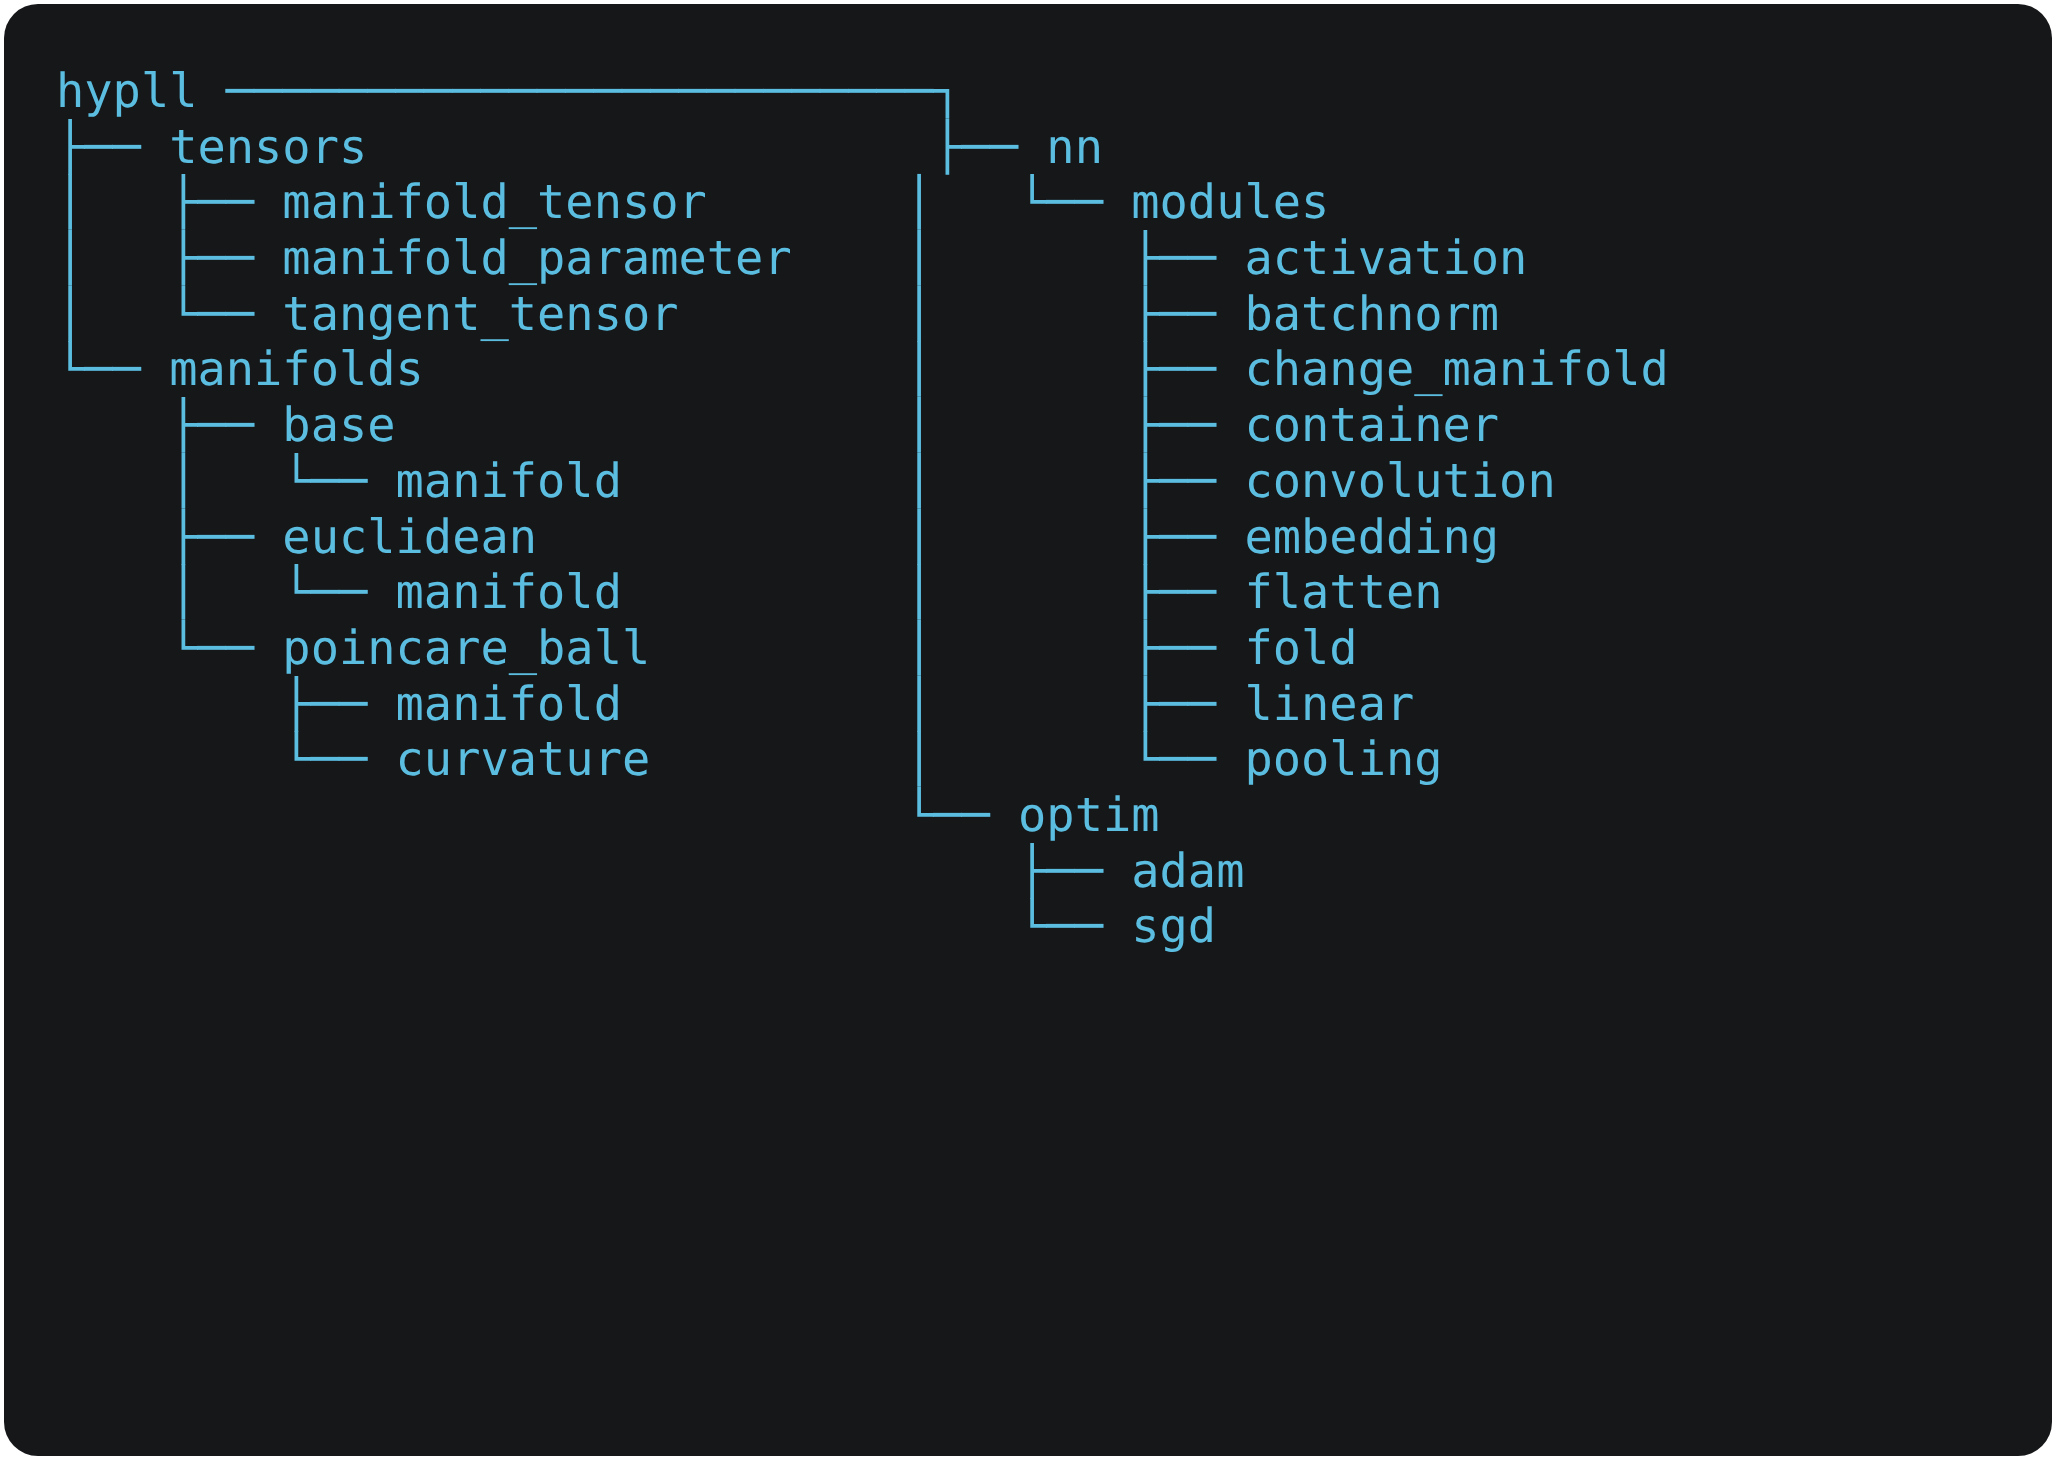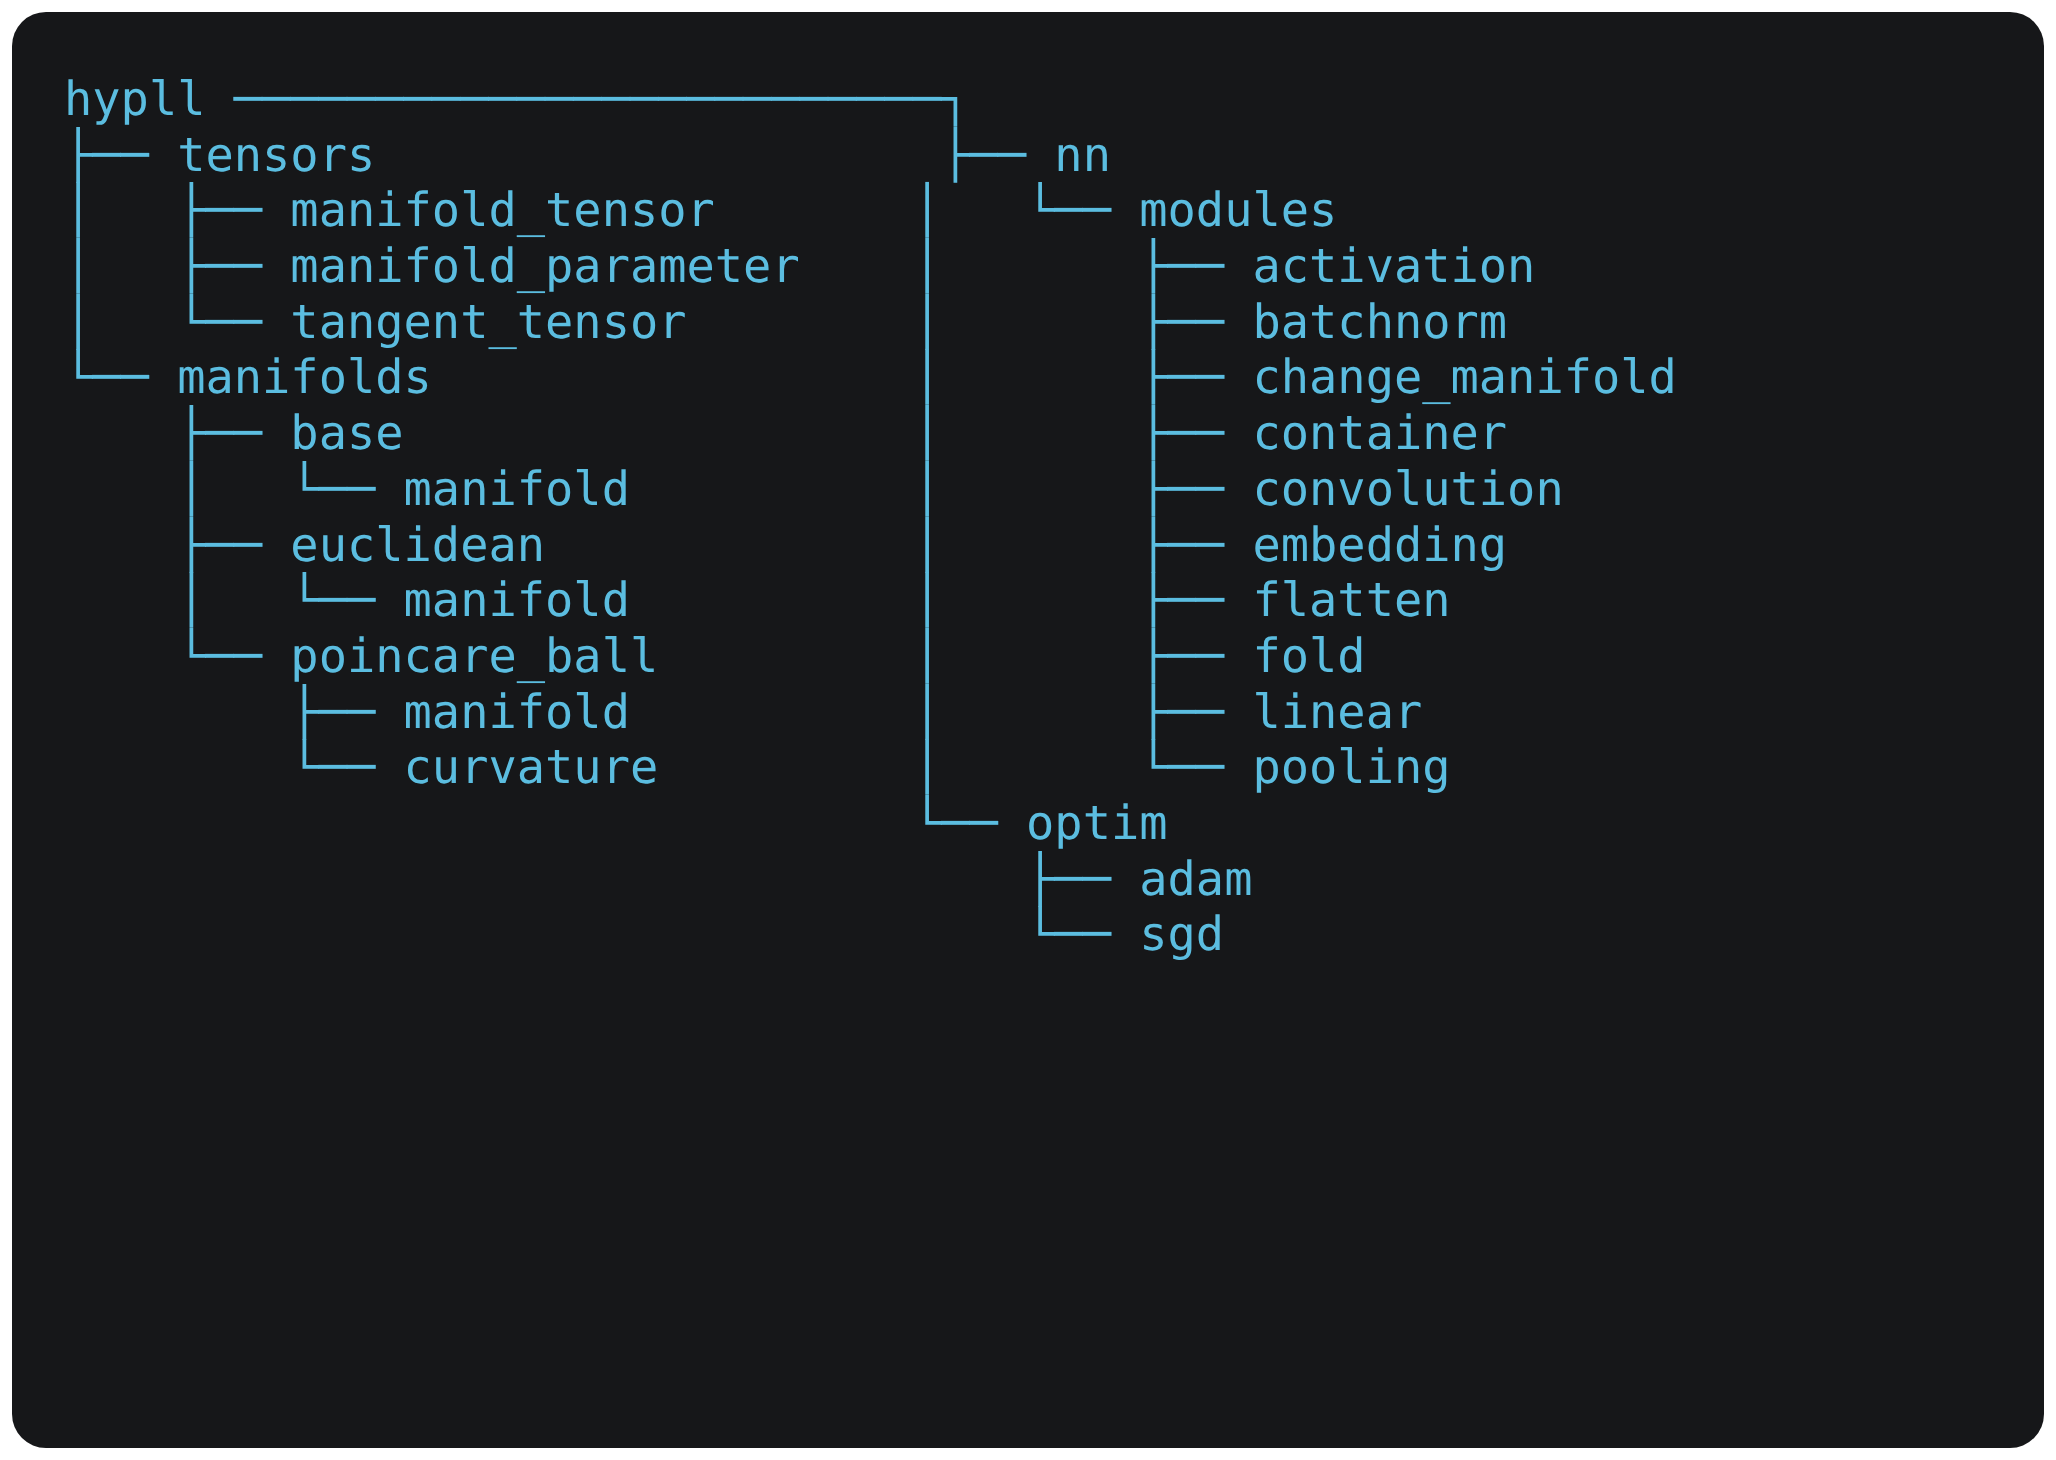--- a/index.html
+++ b/index.html
@@ -11,21 +11,21 @@
     height: 1460px;
     overflow: hidden;
   }
   #frame {
     position: absolute;
     left: 0; top: 0;
     width: 2056px;
     height: 1460px;
     background: #ffffff;
     box-sizing: border-box;
-    padding: 12px;
+    padding: 4px;
   }
   #panel {
     position: relative;
     width: 100%;
     height: 100%;
     background: #161719;
     border-radius: 34px;
     box-sizing: border-box;
     overflow: hidden;
   }

